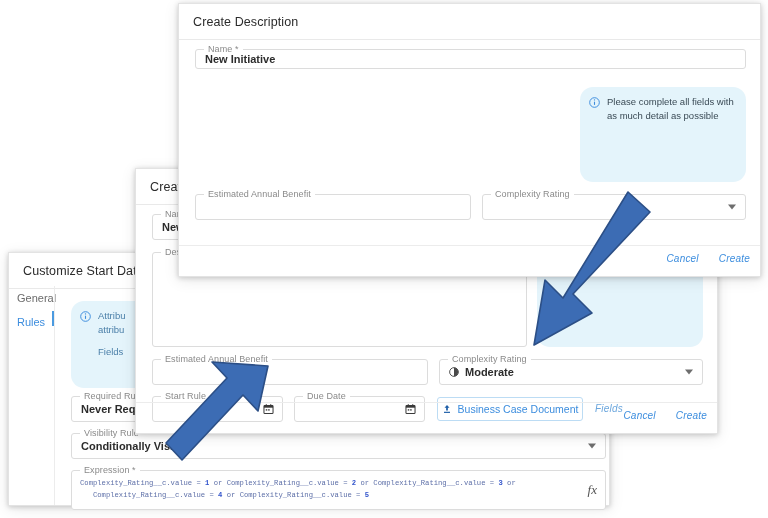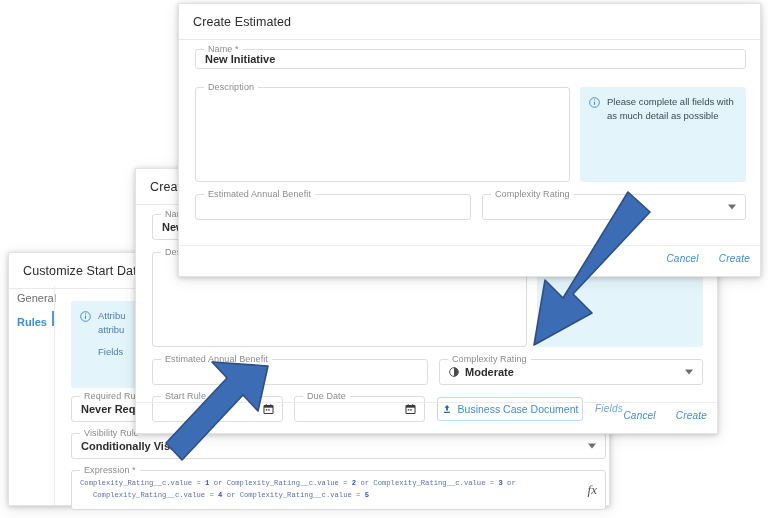--- a/index.html
+++ b/index.html
@@ -63,40 +63,40 @@
     width:0;height:0;border-left:4px solid transparent;
     border-right:4px solid transparent;border-top:5px solid #6e6e6e;
   }
   .cal-ico{
     position:absolute;right:8px;top:50%;transform:translateY(-50%);
     width:11px;height:11px;
   }
 
   
   .info{
-    position:absolute;background:#e4f4fb;border-radius:3px;
+    position:absolute;background:#e4f4fb;border-radius:13px;
     box-sizing:border-box;
   }
   .info-ico{position:absolute;left:9px;top:10px;width:11px;height:11px;}
   .info-txt{
     position:absolute;left:27px;top:8px;right:8px;
     font-size:9.5px;color:#3a4a55;line-height:1.45;
   }
   .info-txt2{
     position:absolute;left:27px;top:44px;right:8px;
     font-size:9.5px;color:#3a4a55;line-height:1.45;
   }
 
   
   .tabcol{position:absolute;left:0;top:0;width:43px;bottom:0;}
   .tab{
     font-size:11px;color:#6b6b6b;padding:6px 0 6px 8px;
     cursor:pointer;white-space:nowrap;
   }
-  .tab.active{color:#3c8dde;font-weight:bold;}
+  .tab.active{color:#3c8dde;}
   .tab-rail{
     position:absolute;left:43px;width:2px;height:15px;background:#4a9ae0;
   }
   .vsep{position:absolute;top:0;bottom:0;width:1px;background:#ececec;}
 
   .expr-box{
     position:absolute;border:1px solid #dcdcdc;border-radius:3px;
     box-sizing:border-box;background:#fff;
   }
   .expr-txt{
@@ -257,33 +257,30 @@
         <div class="dlg-actions">
           <div class="link-btn">Cancel</div>
           <div class="link-btn">Create</div>
         </div>
       </div>
     </div>
   </div>
 
   <div class="dialog" style="left:178px;top:3px;width:583px;height:274px;">
 
-    <div class="dlg-title">Create Estimated</div>
+    <div class="dlg-title">Create Description</div>
     <div class="dlg-divider"></div>
 
     <div class="dlg-body" style="position:absolute;left:0;top:33px;right:0;bottom:0;">
 
       <div class="fld" style="left:16px;top:12px;width:551px;height:20px;">
         <div class="fld-legend">Name *</div>
         <div class="fld-val">New Initiative</div>
       </div>
 
-      <div class="fld" style="left:16px;top:50px;width:375px;height:95px;">
-        <div class="fld-legend">Description</div>
-      </div>
 
       <div class="info" style="left:401px;top:50px;width:166px;height:95px;">
         <svg class="info-ico" viewBox="0 0 16 16">
           <circle cx="8" cy="8" r="7" fill="none" stroke="#3c8dde" stroke-width="1.4"></circle>
           <circle cx="8" cy="4.3" r=".95" fill="#3c8dde"></circle>
           <rect x="7.2" y="6.4" width="1.6" height="5.3" rx=".7" fill="#3c8dde"></rect>
         </svg>
         <div class="info-txt">Please complete all fields with as much detail as possible</div>
       </div>
 

